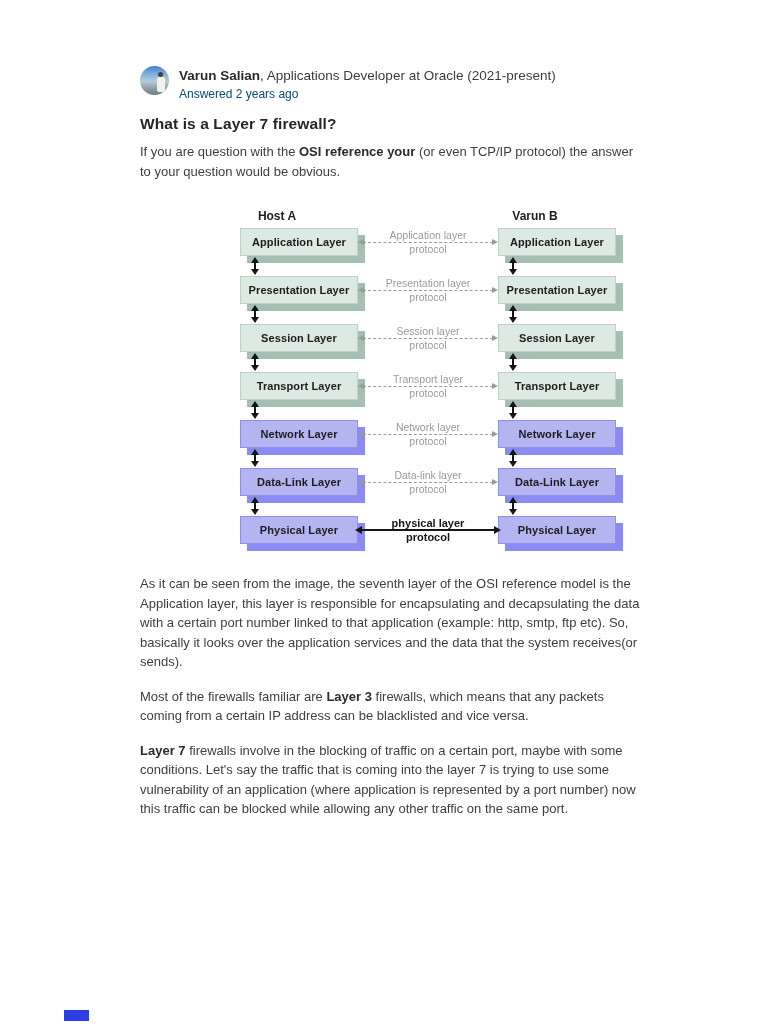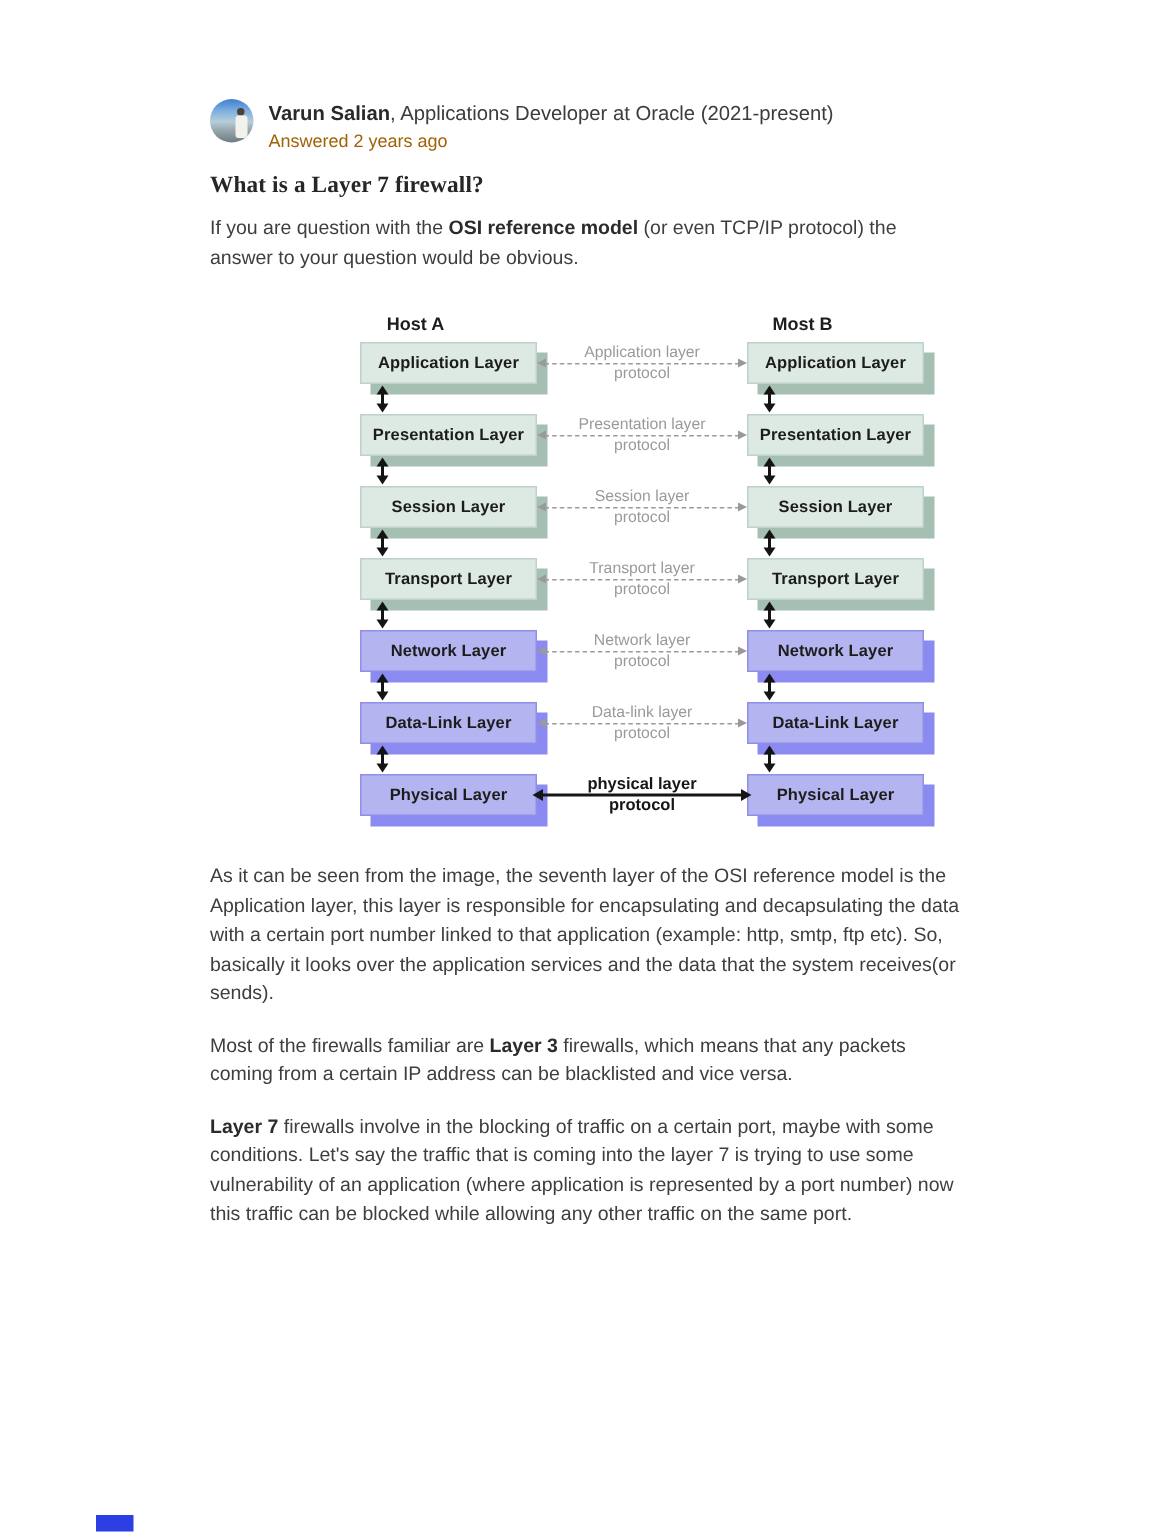--- a/index.html
+++ b/index.html
@@ -14,23 +14,23 @@
   .author-row { display:flex; align-items:flex-start; }
   .avatar {
     width:29px; height:29px; border-radius:50%; flex:none; position:relative; overflow:hidden;
     background:linear-gradient(180deg,#3f7ed4 0%,#7fb0de 28%,#b6cdd8 52%,#98a7ad 72%,#6e7c85 100%);
   }
   .avatar::before { content:""; position:absolute; right:6px; top:6px; width:5px; height:5px; border-radius:50%; background:#4a4038; }
   .avatar::after  { content:""; position:absolute; right:4px; top:11px; width:8px; height:15px; border-radius:2px; background:#f2f1ec; }
   .author-info { margin-left:10px; padding-top:1px; }
   .author-line { font-size:13.5px; line-height:17px; color:#3c3c3c; }
   .author-name { font-weight:bold; color:#2a2a2a; }
-  .answer-meta { font-size:12px; color:#a16207; margin-top:3px; }
-
-  .question-title { margin-top:14px; font-size:15.5px; font-weight:bold; color:#262626; letter-spacing:0.1px;font-family:Liberation Serif, serif; }
+  .answer-meta { font-size:12px; color:#0c4a6e; margin-top:3px; }
+
+  .question-title { margin-top:14px; font-size:15.5px; font-weight:bold; color:#262626; letter-spacing:0.1px; }
 
   .para { font-size:13px; line-height:19.5px; color:#3e3e3e; margin:0; }
   .intro { margin-top:9px; }
   .seg-bold { font-weight:bold; color:#2b2b2b; }
 
   
   .diagram { width:378px; margin:25px 0 0 56px; }
   .host-row { display:flex; height:20px; margin-bottom:2px; }
   .cell-side { width:118px; display:flex; align-items:center; justify-content:center; flex:none; }
   .cell-mid  { width:140px; position:relative; flex:none; }
@@ -81,30 +81,30 @@
     <div class="author-info">
       <div class="author-line">
         <span class="author-name">Varun Salian</span><span>, Applications Developer at Oracle (2021-present)</span>
       </div>
       <div class="answer-meta">Answered 2 years ago</div>
     </div>
   </div>
 
   <div class="question-title">What is a Layer 7 firewall?</div>
 
-  <p class="para intro" id="intro-para"><span class="seg">If you are question with the </span><span class="seg seg-bold">OSI reference model</span><span class="seg"> (or even TCP/IP protocol) the answer to your question would be obvious.</span></p>
+  <p class="para intro" id="intro-para"><span class="seg">If you are question with the </span><span class="seg seg-bold">OSI reference your</span><span class="seg"> (or even TCP/IP protocol) the answer to your question would be obvious.</span></p>
 
   <div class="diagram">
     <div class="host-row">
       <div class="cell-side">
           <span class="host-label">Host A</span>
         </div>
       <div class="cell-mid"></div>
       <div class="cell-side">
-          <span class="host-label">Most B</span>
+          <span class="host-label">Varun B</span>
         </div>
     </div>
     <div id="osi-rows">
   <div class="box-row">
     <div class="cell-side">
             <div class="osi-box host-a upper">
               <span class="box-label">Application Layer</span>
             </div>
           </div>
     <div class="cell-mid">

